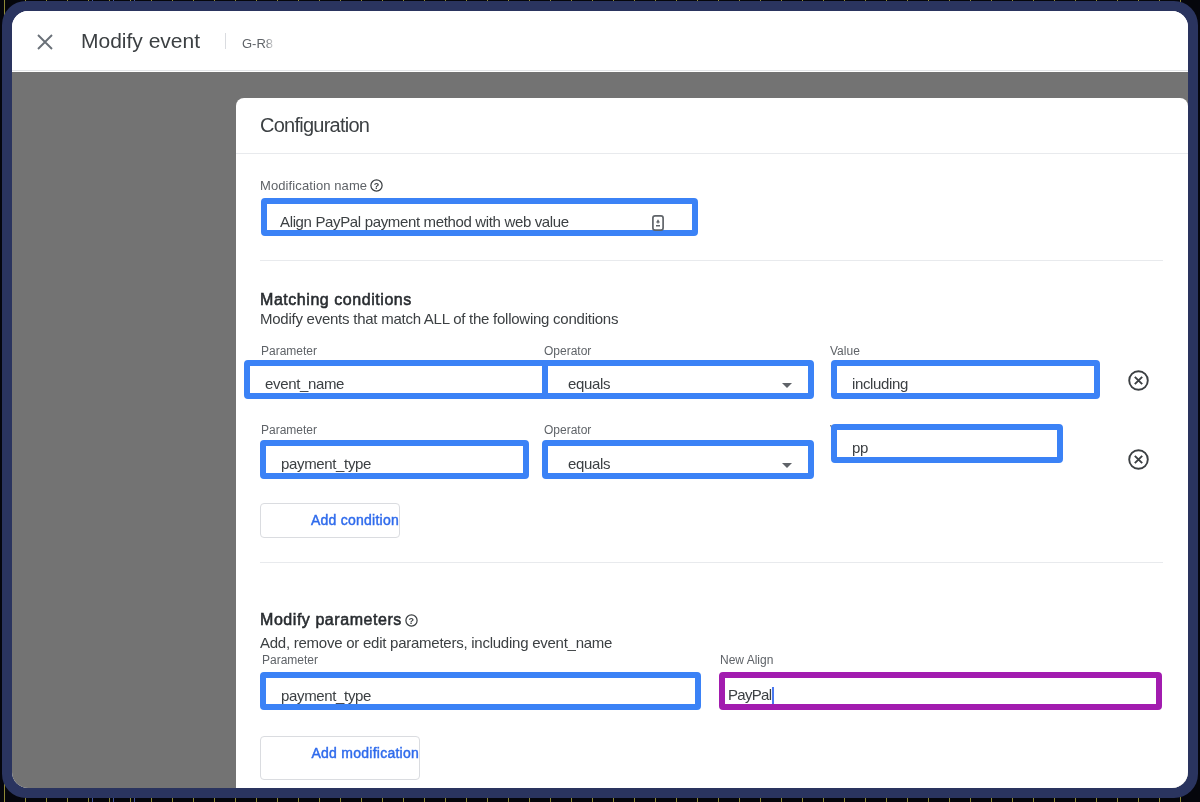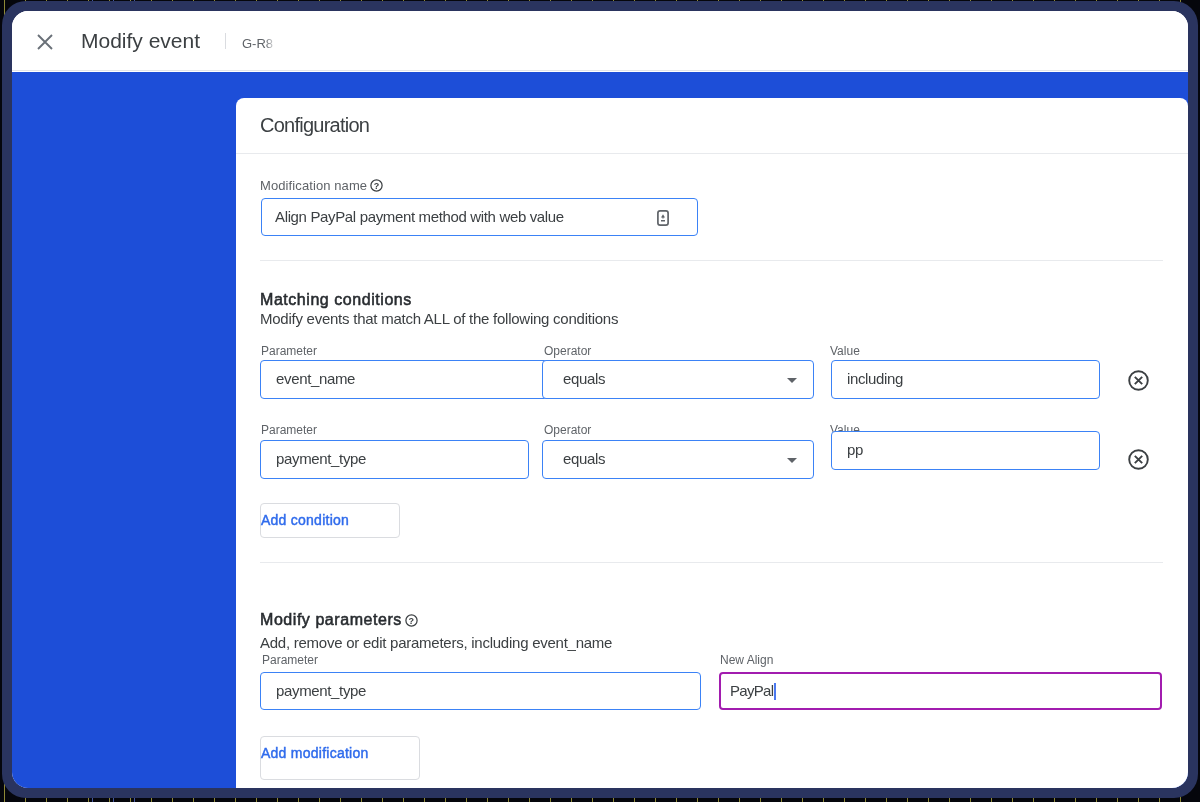--- a/index.html
+++ b/index.html
@@ -7,30 +7,30 @@
   body { background:#05060c; font-family:"Liberation Sans", sans-serif; position:relative; }
   .ring { position:absolute; left:1.5px; top:1px; right:2.5px; bottom:4.5px; background:#2a345f; border-radius:24px; }
   .noise { position:absolute; left:0; top:0; right:0; bottom:0; background-image: repeating-linear-gradient(90deg, rgba(0,0,0,0) 0 4px, rgba(255,244,90,0.55) 4px 4.6px, rgba(0,0,0,0) 4.6px 8px, rgba(110,140,255,0.6) 8px 8.5px, rgba(0,0,0,0) 8.5px 13px, rgba(255,255,255,0.6) 13px 13.4px, rgba(0,0,0,0) 13.4px 21px), repeating-linear-gradient(0deg, rgba(0,0,0,0) 0 5px, rgba(255,250,120,0.5) 5px 5.5px, rgba(0,0,0,0) 5.5px 9px, rgba(130,150,255,0.5) 9px 9.4px, rgba(0,0,0,0) 9.4px 14px, rgba(255,255,255,0.5) 14px 14.5px, rgba(0,0,0,0) 14.5px 22px); }
   .card { position:absolute; left:12px; top:11px; width:1176px; height:776.5px; background:#fff; border-radius:16px; overflow:hidden; }
   .header { position:absolute; left:0; top:0; width:100%; height:60px; background:#fff; border-bottom:1px solid #e3e5e8; }
   .xicon { position:absolute; left:25px; top:23px; }
   .title { position:absolute; left:69px; top:17.5px; font-size:21px; letter-spacing:0; color:#3c4043; }
   .vbar { position:absolute; left:213px; top:22px; width:1px; height:16px; background:#dadce0; }
   .gid { position:absolute; left:230px; top:25px; font-size:13px; color:#5f6368; }
   .gid-fade { position:absolute; left:253px; top:25px; width:16px; height:16px; background:linear-gradient(to right,rgba(255,255,255,0),#fff 70%); }
-  .graybody { position:absolute; left:0; top:61px; width:100%; height:715.5px; background:#1d4ed8; }
+  .graybody { position:absolute; left:0; top:61px; width:100%; height:715.5px; background:#737373; }
   .panel { position:absolute; left:224px; top:26px; width:952px; height:689.5px; background:#fff; border-radius:8px 8px 0 0; }
   .cfg-title { position:absolute; left:24px; top:15.5px; font-size:20px; letter-spacing:-0.75px; color:#3c4043; }
   .div-full { position:absolute; left:0; top:55px; width:100%; height:1px; background:#e8eaed; }
   .div-in { position:absolute; left:24px; width:903px; height:1px; background:#e8eaed; }
   .label { position:absolute; font-size:12px; letter-spacing:0; color:#5f6368; white-space:nowrap; }
-  .inp { position:absolute; border:1px solid #3b82f6; border-radius:4px; background:#fff; font-size:15px; color:#3c4043; letter-spacing:-0.35px; line-height:36.5px; padding-left:15px; white-space:nowrap; }
+  .inp { position:absolute; border:6px solid #3b82f6; border-radius:4px; background:#fff; font-size:15px; color:#3c4043; letter-spacing:-0.35px; line-height:36.5px; padding-left:15px; white-space:nowrap; }
   .sec-h { position:absolute; font-size:16px; font-weight:400; -webkit-text-stroke:0.55px; letter-spacing:0.55px; color:#282c30; white-space:nowrap; }
   .sub { position:absolute; font-size:15px; letter-spacing:-0.25px; color:#3c4043; white-space:nowrap; }
-  .btn { position:absolute; border:1px solid #dadce0; border-radius:4px; background:#fff; color:#2f6bec; font-size:14px; font-weight:400; -webkit-text-stroke:0.45px; letter-spacing:0.25px; text-align:left; }
+  .btn { position:absolute; border:1px solid #dadce0; border-radius:4px; background:#fff; color:#2f6bec; font-size:14px; font-weight:400; -webkit-text-stroke:0.45px; letter-spacing:0.25px; text-align:right; }
   .caret { position:absolute; width:0; height:0; border-left:5.5px solid transparent; border-right:5.5px solid transparent; border-top:5px solid #5f6368; }
   .helpq { display:inline-block; vertical-align:-2px; }
 </style>
 </head>
 <body>
 <div class="noise"></div>
 <div class="ring"></div>
 <div class="card">
   <div class="header">
     <svg class="xicon" width="16" height="16" viewBox="0 0 16 16">
@@ -61,55 +61,55 @@
           </svg>
       </div>
 
       <div class="div-in" style="top:162px;"></div>
       <div class="sec-h" style="left:24px; top:193px;">Matching conditions</div>
       <div class="sub" style="left:24px; top:211.5px;">Modify events that match ALL of the following conditions</div>
 
       <div class="label" style="left:25px; top:246px;">Parameter</div>
       <div class="label" style="left:308px; top:246px;">Operator</div>
       <div class="label" style="left:594px; top:246px;">Value</div>
-      <div class="inp" style="left:24px; top:262px; width:325px; height:38.5px;">event_name</div>
+      <div class="inp" style="left:8px; top:262px; width:325px; height:38.5px;">event_name</div>
       <div class="inp" style="left:306px; top:262px; width:272px; height:38.5px; padding-left:20px;">equals
         <div class="caret" style="right:16px; top:16.5px;"></div>
       </div>
       <div class="inp" style="left:595px; top:262px; width:269px; height:38.5px;">including</div>
       <svg style="position:absolute; left:892px; top:271.5px;" width="21" height="21" viewBox="0 0 21 21">
           <circle cx="10.5" cy="10.5" r="9.3" stroke="#3c4043" stroke-width="1.9" fill="none"></circle>
           <path d="M6.8 6.8 L14.2 14.2 M14.2 6.8 L6.8 14.2" stroke="#3c4043" stroke-width="1.9"></path>
         </svg>
 
       <div class="label" style="left:25px; top:325px;">Parameter</div>
       <div class="label" style="left:308px; top:325px;">Operator</div>
       <div class="label" style="left:594px; top:325px;">Value</div>
       <div class="inp" style="left:24px; top:342px; width:269px; height:38.5px;">payment_type</div>
       <div class="inp" style="left:306px; top:342px; width:272px; height:38.5px; padding-left:20px;">equals
         <div class="caret" style="right:16px; top:16.5px;"></div>
       </div>
-      <div class="inp" style="left:595px; top:333px; width:269px; height:38.5px;">pp</div>
+      <div class="inp" style="left:595px; top:326px; width:232px; height:38.5px;">pp</div>
       <svg style="position:absolute; left:892px; top:350.7px;" width="21" height="21" viewBox="0 0 21 21">
           <circle cx="10.5" cy="10.5" r="9.3" stroke="#3c4043" stroke-width="1.9" fill="none"></circle>
           <path d="M6.8 6.8 L14.2 14.2 M14.2 6.8 L6.8 14.2" stroke="#3c4043" stroke-width="1.9"></path>
         </svg>
 
       <div class="btn" style="left:24px; top:405px; width:140px; height:35px; line-height:33px;">Add condition</div>
 
       <div class="div-in" style="top:463.5px;"></div>
       <div class="sec-h" style="left:24px; top:484.5px;margin-top:28px;">Modify parameters
         <svg class="helpq" width="13" height="13" viewBox="0 0 13 13" style="margin-left:-2px;">
             <circle cx="6.5" cy="6.5" r="5.6" stroke="#3c4043" stroke-width="1.25" fill="none"></circle>
             <text x="6.5" y="9.6" font-size="9" font-weight="700" fill="#3c4043" text-anchor="middle" font-family="Liberation Sans">?</text>
           </svg>
       </div>
       <div class="sub" style="left:24px; top:536px;">Add, remove or edit parameters, including event_name</div>
 
       <div class="label" style="left:26px; top:554.5px;">Parameter</div>
       <div class="label" style="left:484px; top:554.5px;">New Align</div>
       <div class="inp" style="left:24px; top:573.5px; width:441px; height:38.5px;">payment_type</div>
-      <div class="inp" style="left:483px; top:574px; width:443px; height:38px; border:2px solid #a21caf; line-height:34.5px; padding-left:9px; letter-spacing:-0.7px;">PayPal<span style="display:inline-block;width:2px;height:17px;background:#4b79f0;vertical-align:-3.5px;margin-left:1px;"></span></div>
+      <div class="inp" style="left:483px; top:574px; width:443px; height:38px; border:6px solid #a21caf; line-height:34.5px; padding-left:3px; letter-spacing:-0.7px;">PayPal<span style="display:inline-block;width:2px;height:17px;background:#4b79f0;vertical-align:-3.5px;margin-left:1px;"></span></div>
 
       <div class="btn" style="left:24px; top:638px; width:160px; height:44px; line-height:32px;">Add modification</div>
     </div>
   </div>
 </div>
 
 </body></html>

